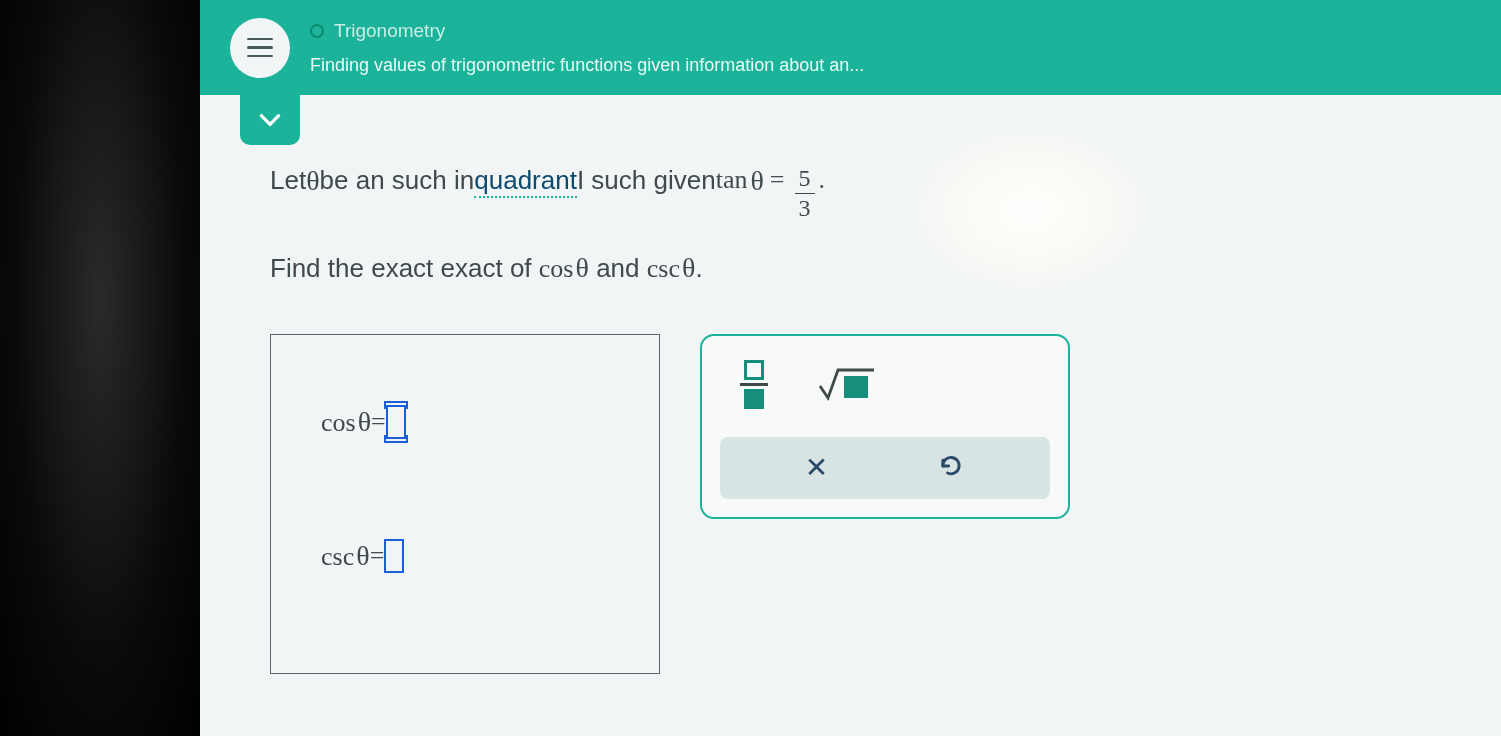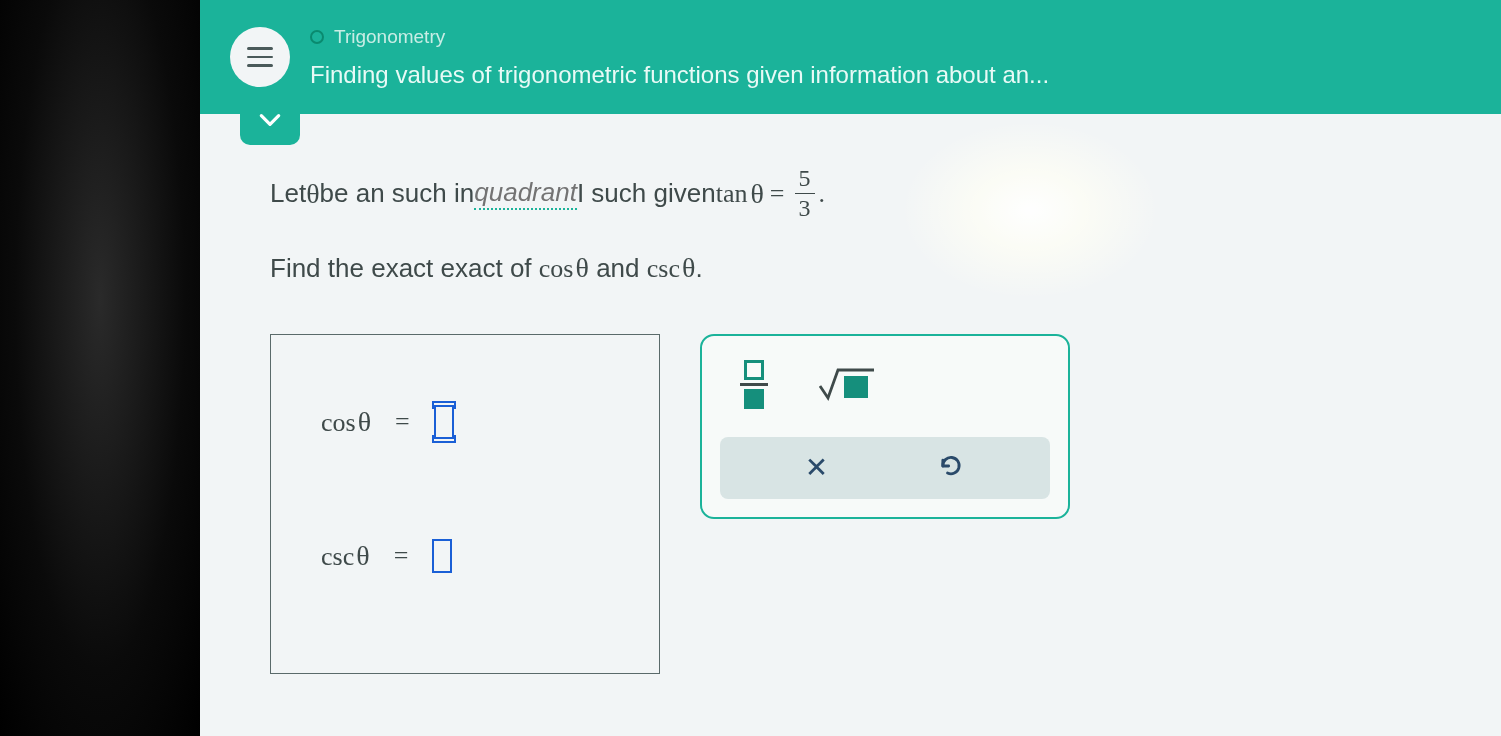--- a/index.html
+++ b/index.html
@@ -19,21 +19,21 @@
   }
   .main-area {
     position: absolute;
     left: 200px; top: 0;
     width: 1301px; height: 736px;
     background: #f2f5f6;
   }
   .header-bar {
     position: absolute;
     left: 0; top: 0;
-    width: 1301px; height: 114px;
+    width: 1301px; height: 95px;
     background: #1bb39a;
     display: flex;
     align-items: center;
     padding-left: 30px;
   }
   .hamburger-circle {
     width: 60px; height: 60px;
     border-radius: 50%;
     background: #f2f5f6;
     display: flex;
@@ -63,21 +63,21 @@
     font-size: 19px;
     color: #c8ede5;
   }
   .cat-dot {
     width: 14px; height: 14px;
     border-radius: 50%;
     border: 2.5px solid #0a8a6f;
     background: transparent;
   }
   .header-title {
-    font-size: 24px;
+    font-size: 18px;
     color: #e8faf6;
     margin-top: 7px;
   }
   .chevron-tab {
     position: absolute;
     left: 40px; top: 95px;
     width: 60px; height: 50px;
     background: #1bb39a;
     border-bottom-left-radius: 10px;
     border-bottom-right-radius: 10px;
@@ -89,29 +89,28 @@
   .content {
     position: absolute;
     left: 0; top: 95px;
     width: 1301px;
     padding: 70px 70px 0 70px;
     color: #3f4a4a;
   }
   .problem-line1 {
     font-size: 26px;
     display: flex;
-    align-items: center;
+    align-items: flex-start;
     gap: 0;
     flex-wrap: nowrap;
   }
   .problem-line1 .quadrant-link {
-    color: #737373;
+    color: #0c4a6e;
     border-bottom: 2px dotted #1bb39a;
     cursor: pointer;
-    font-style: italic;
   }
   .mathserif { font-family: 'Times New Roman', serif; }
   .frac {
     display: inline-flex;
     flex-direction: column;
     align-items: center;
     font-family: 'Times New Roman', serif;
     font-size: 24px;
     vertical-align: middle;
     margin: 0 4px;
@@ -134,21 +133,20 @@
     border: 1.5px solid #5a6a6a;
     background: #f2f5f6;
     padding: 70px 40px 30px 50px;
     display: flex;
     flex-direction: column;
     gap: 100px;
   }
   .ans-line {
     display: flex;
     align-items: center;
-    gap: 24px;
     font-family: 'Times New Roman', serif;
     font-size: 26px;
     color: #3f4a4a;
   }
   .ans-input {
     width: 20px; height: 34px;
     border: 2.5px solid #1a5fd6;
     background: transparent;
   }
   .ans-input.active {

